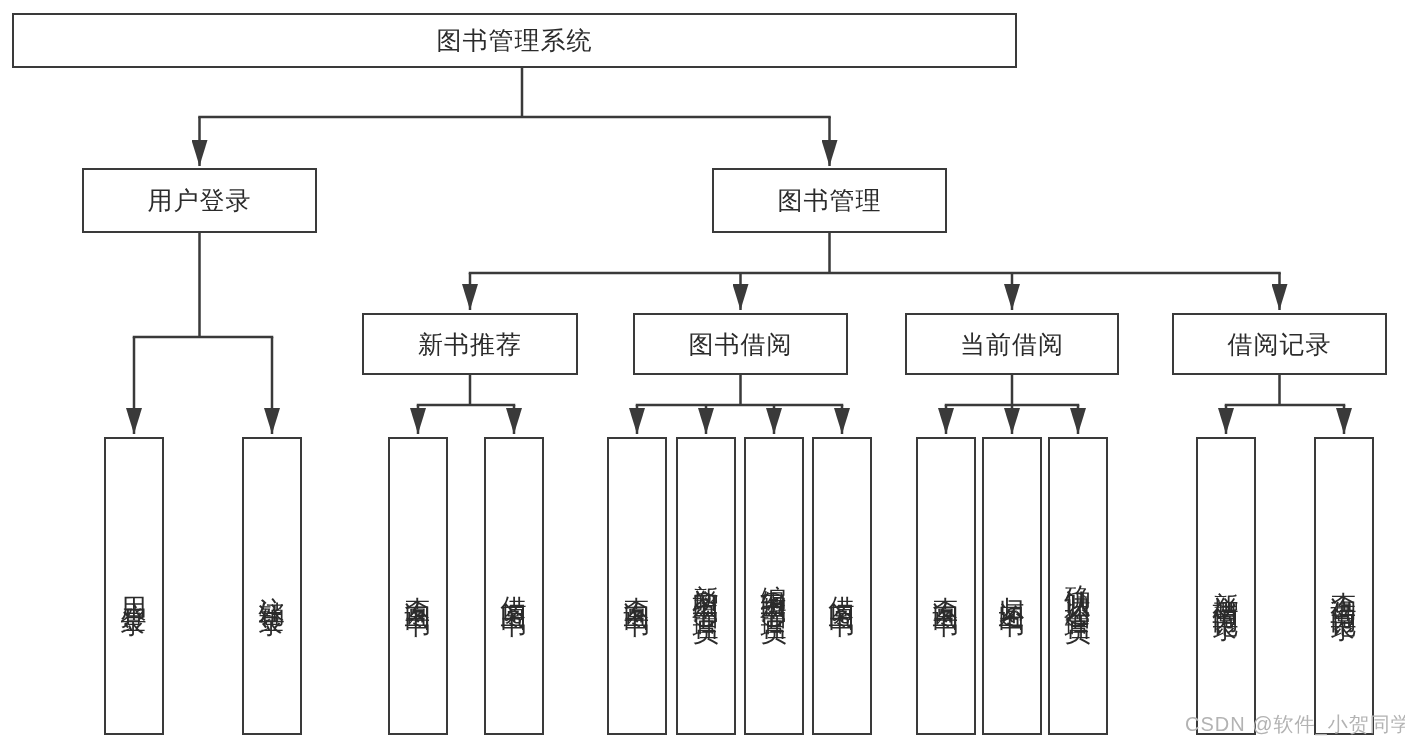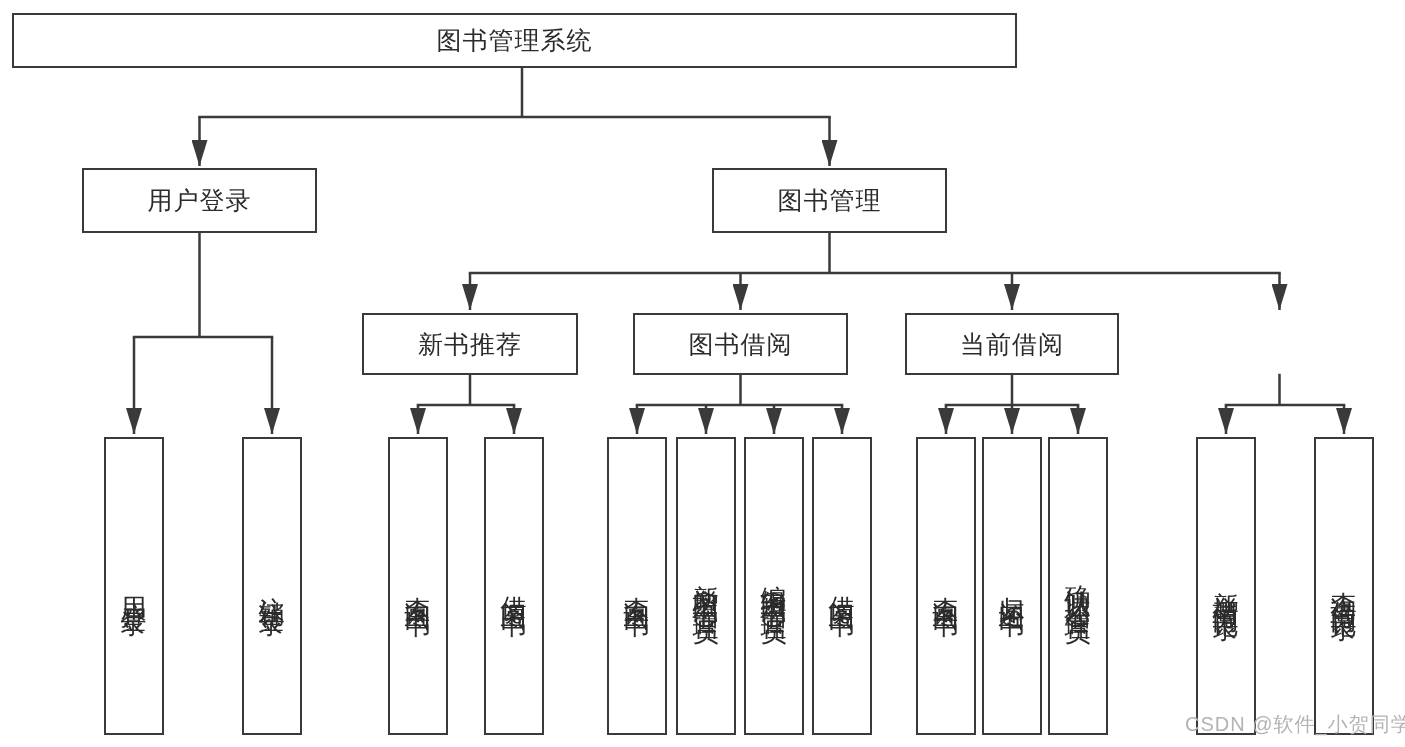--- a/index.html
+++ b/index.html
@@ -93,20 +93,21 @@
   </svg>
 
   <div class="box h" style="left:12px; top:13px; width:1005px; height:55px;">图书管理系统</div>
 
   <div class="box h" style="left:82px; top:168px; width:235px; height:65px;">用户登录</div>
   <div class="box h" style="left:362px; top:313px; width:216px; height:62px;">新书推荐</div>
 
   <div class="box h" style="left:712px; top:168px; width:235px; height:65px;">图书管理</div>
   <div class="box h" style="left:905px; top:313px; width:214px; height:62px;">当前借阅</div>
   <div class="box h" style="left:633px; top:313px; width:215px; height:62px;">图书借阅</div>
+  <div class="box h" style="left:1172px; top:313px; width:215px; height:62px;">借阅记录</div>
 
   <div class="box v" style="left:104px; top:437px; width:60px; height:298px;">用户登录</div>
   <div class="box v" style="left:242px; top:437px; width:60px; height:298px;">注销登录</div>
 
   <div class="box v" style="left:388px; top:437px; width:60px; height:298px;">查询图书</div>
   <div class="box v" style="left:484px; top:437px; width:60px; height:298px;">借阅图书</div>
 
   <div class="box v" style="left:607px; top:437px; width:60px; height:298px;">查询图书</div>
   <div class="box v" style="left:676px; top:437px; width:60px; height:298px;">新增图书（管理员）</div>
   <div class="box v" style="left:744px; top:437px; width:60px; height:298px;">编辑图书（管理员）</div>

